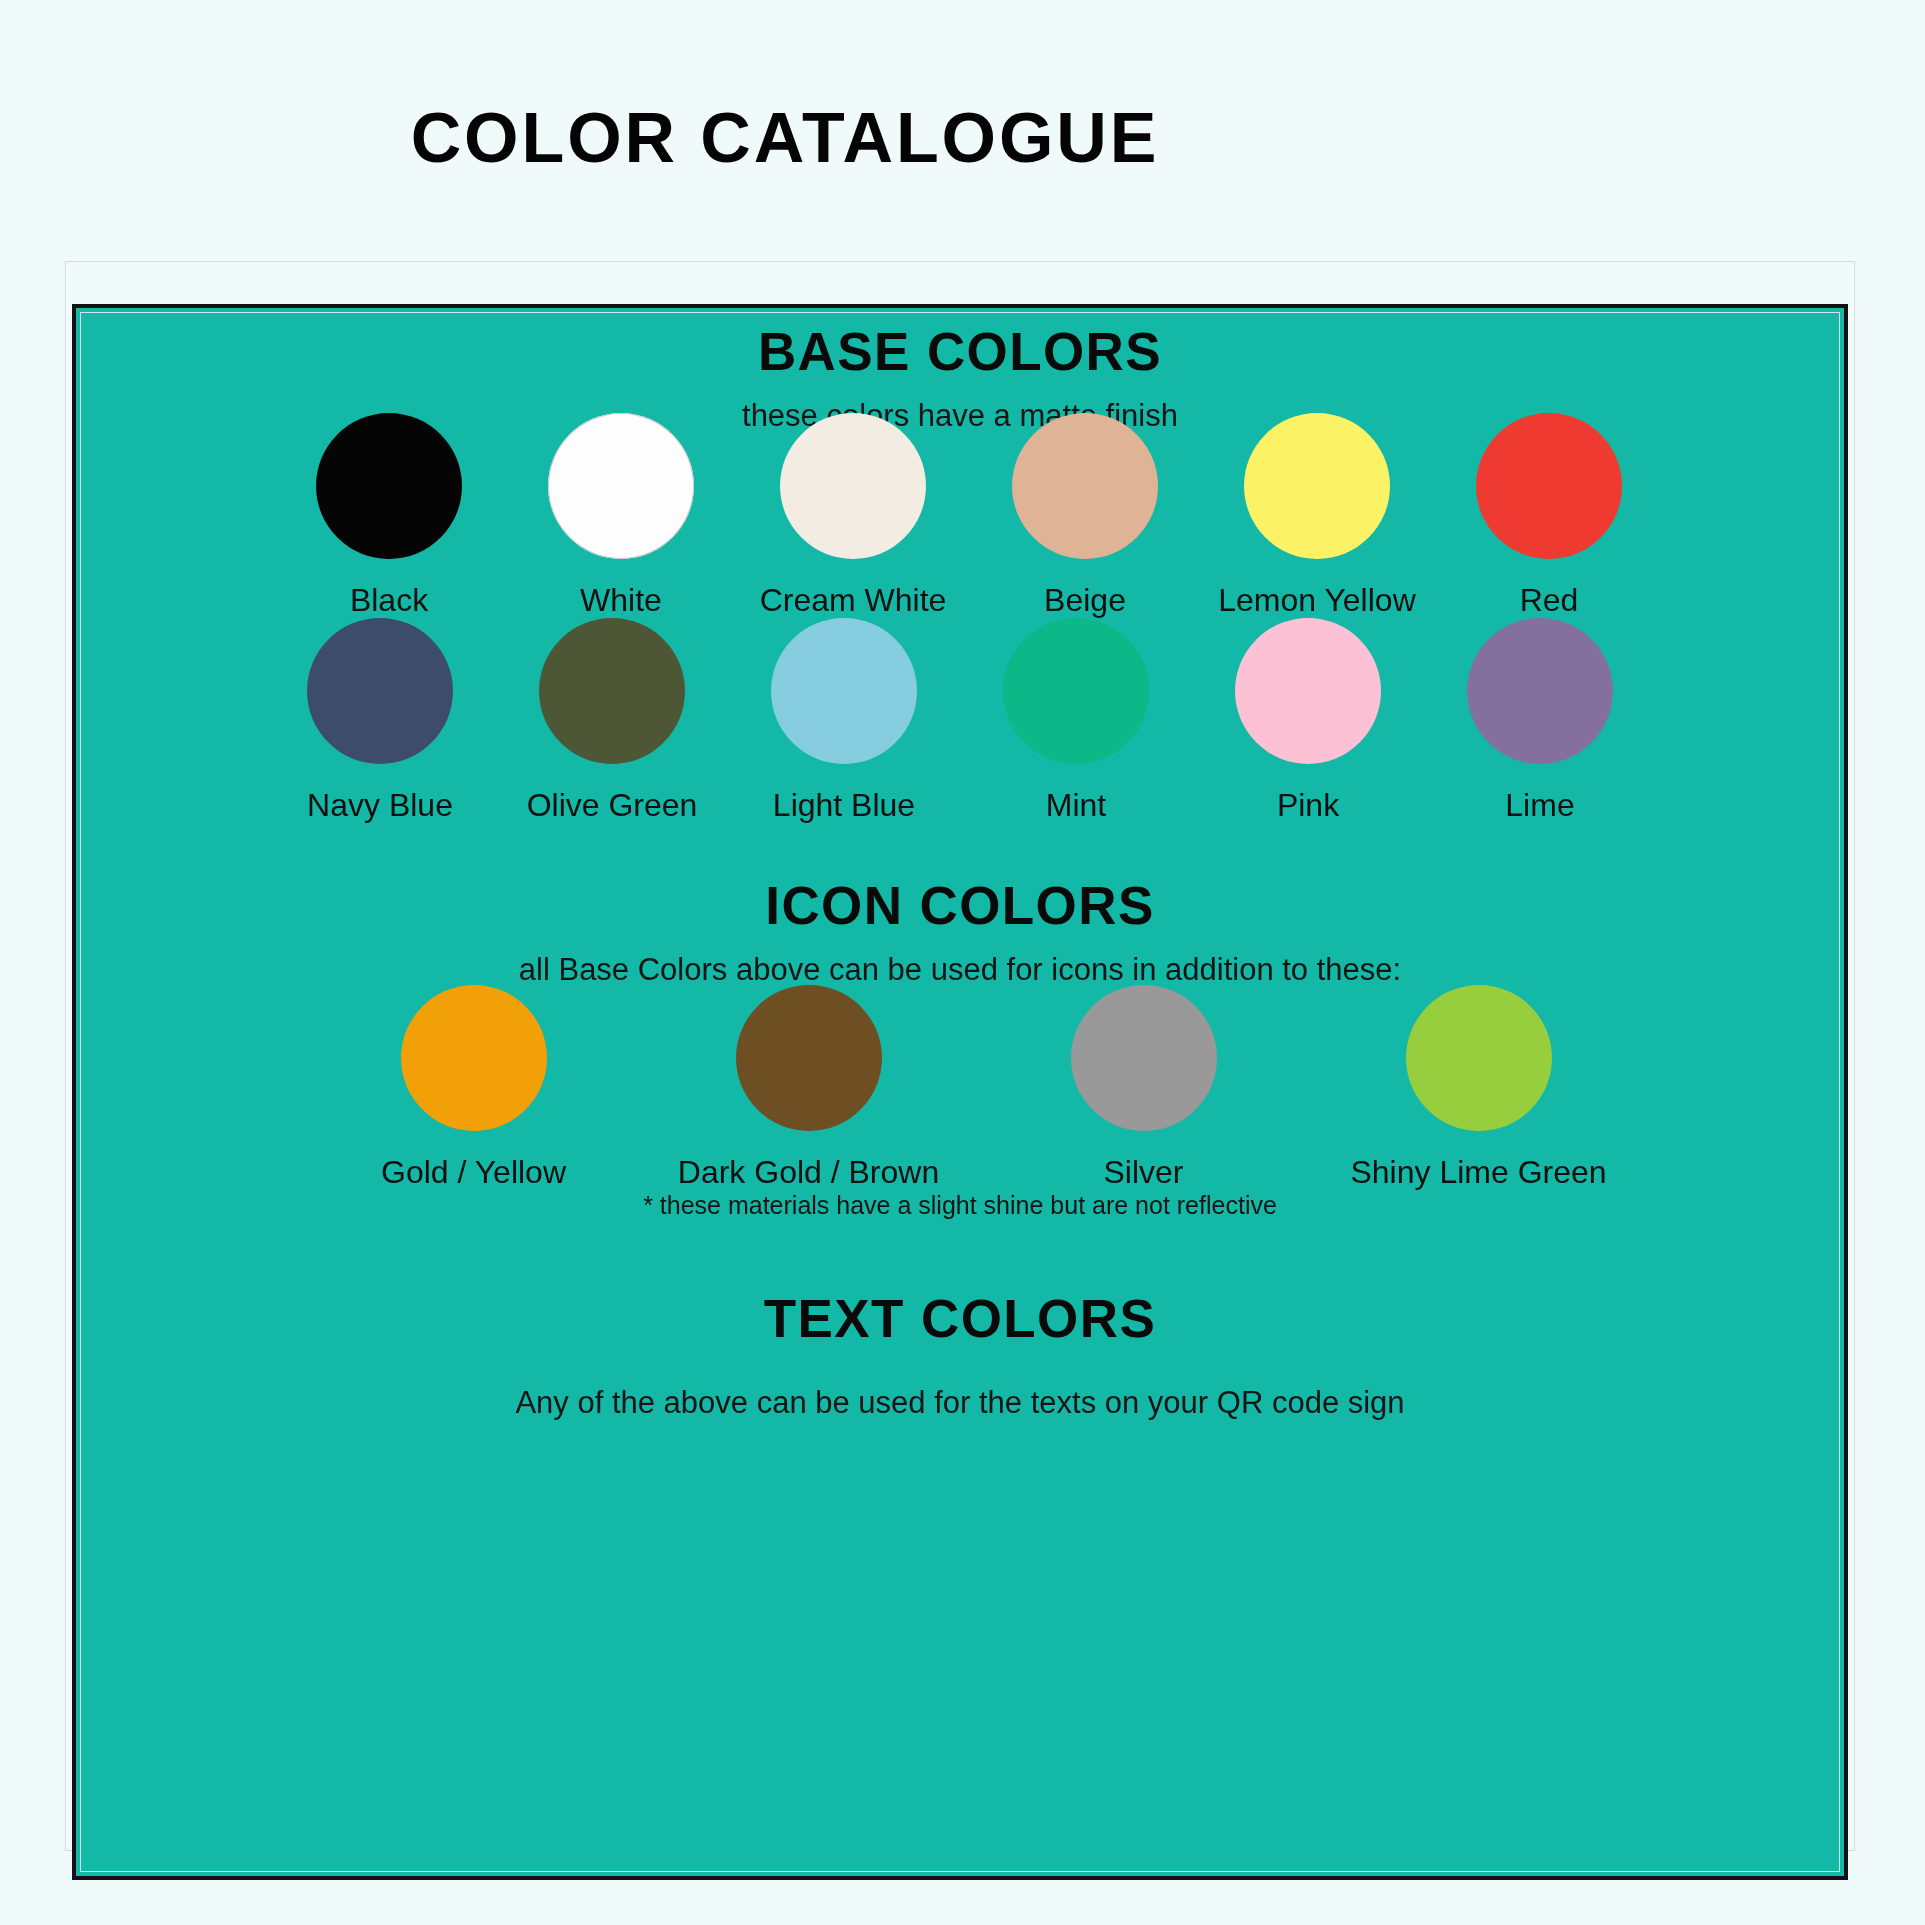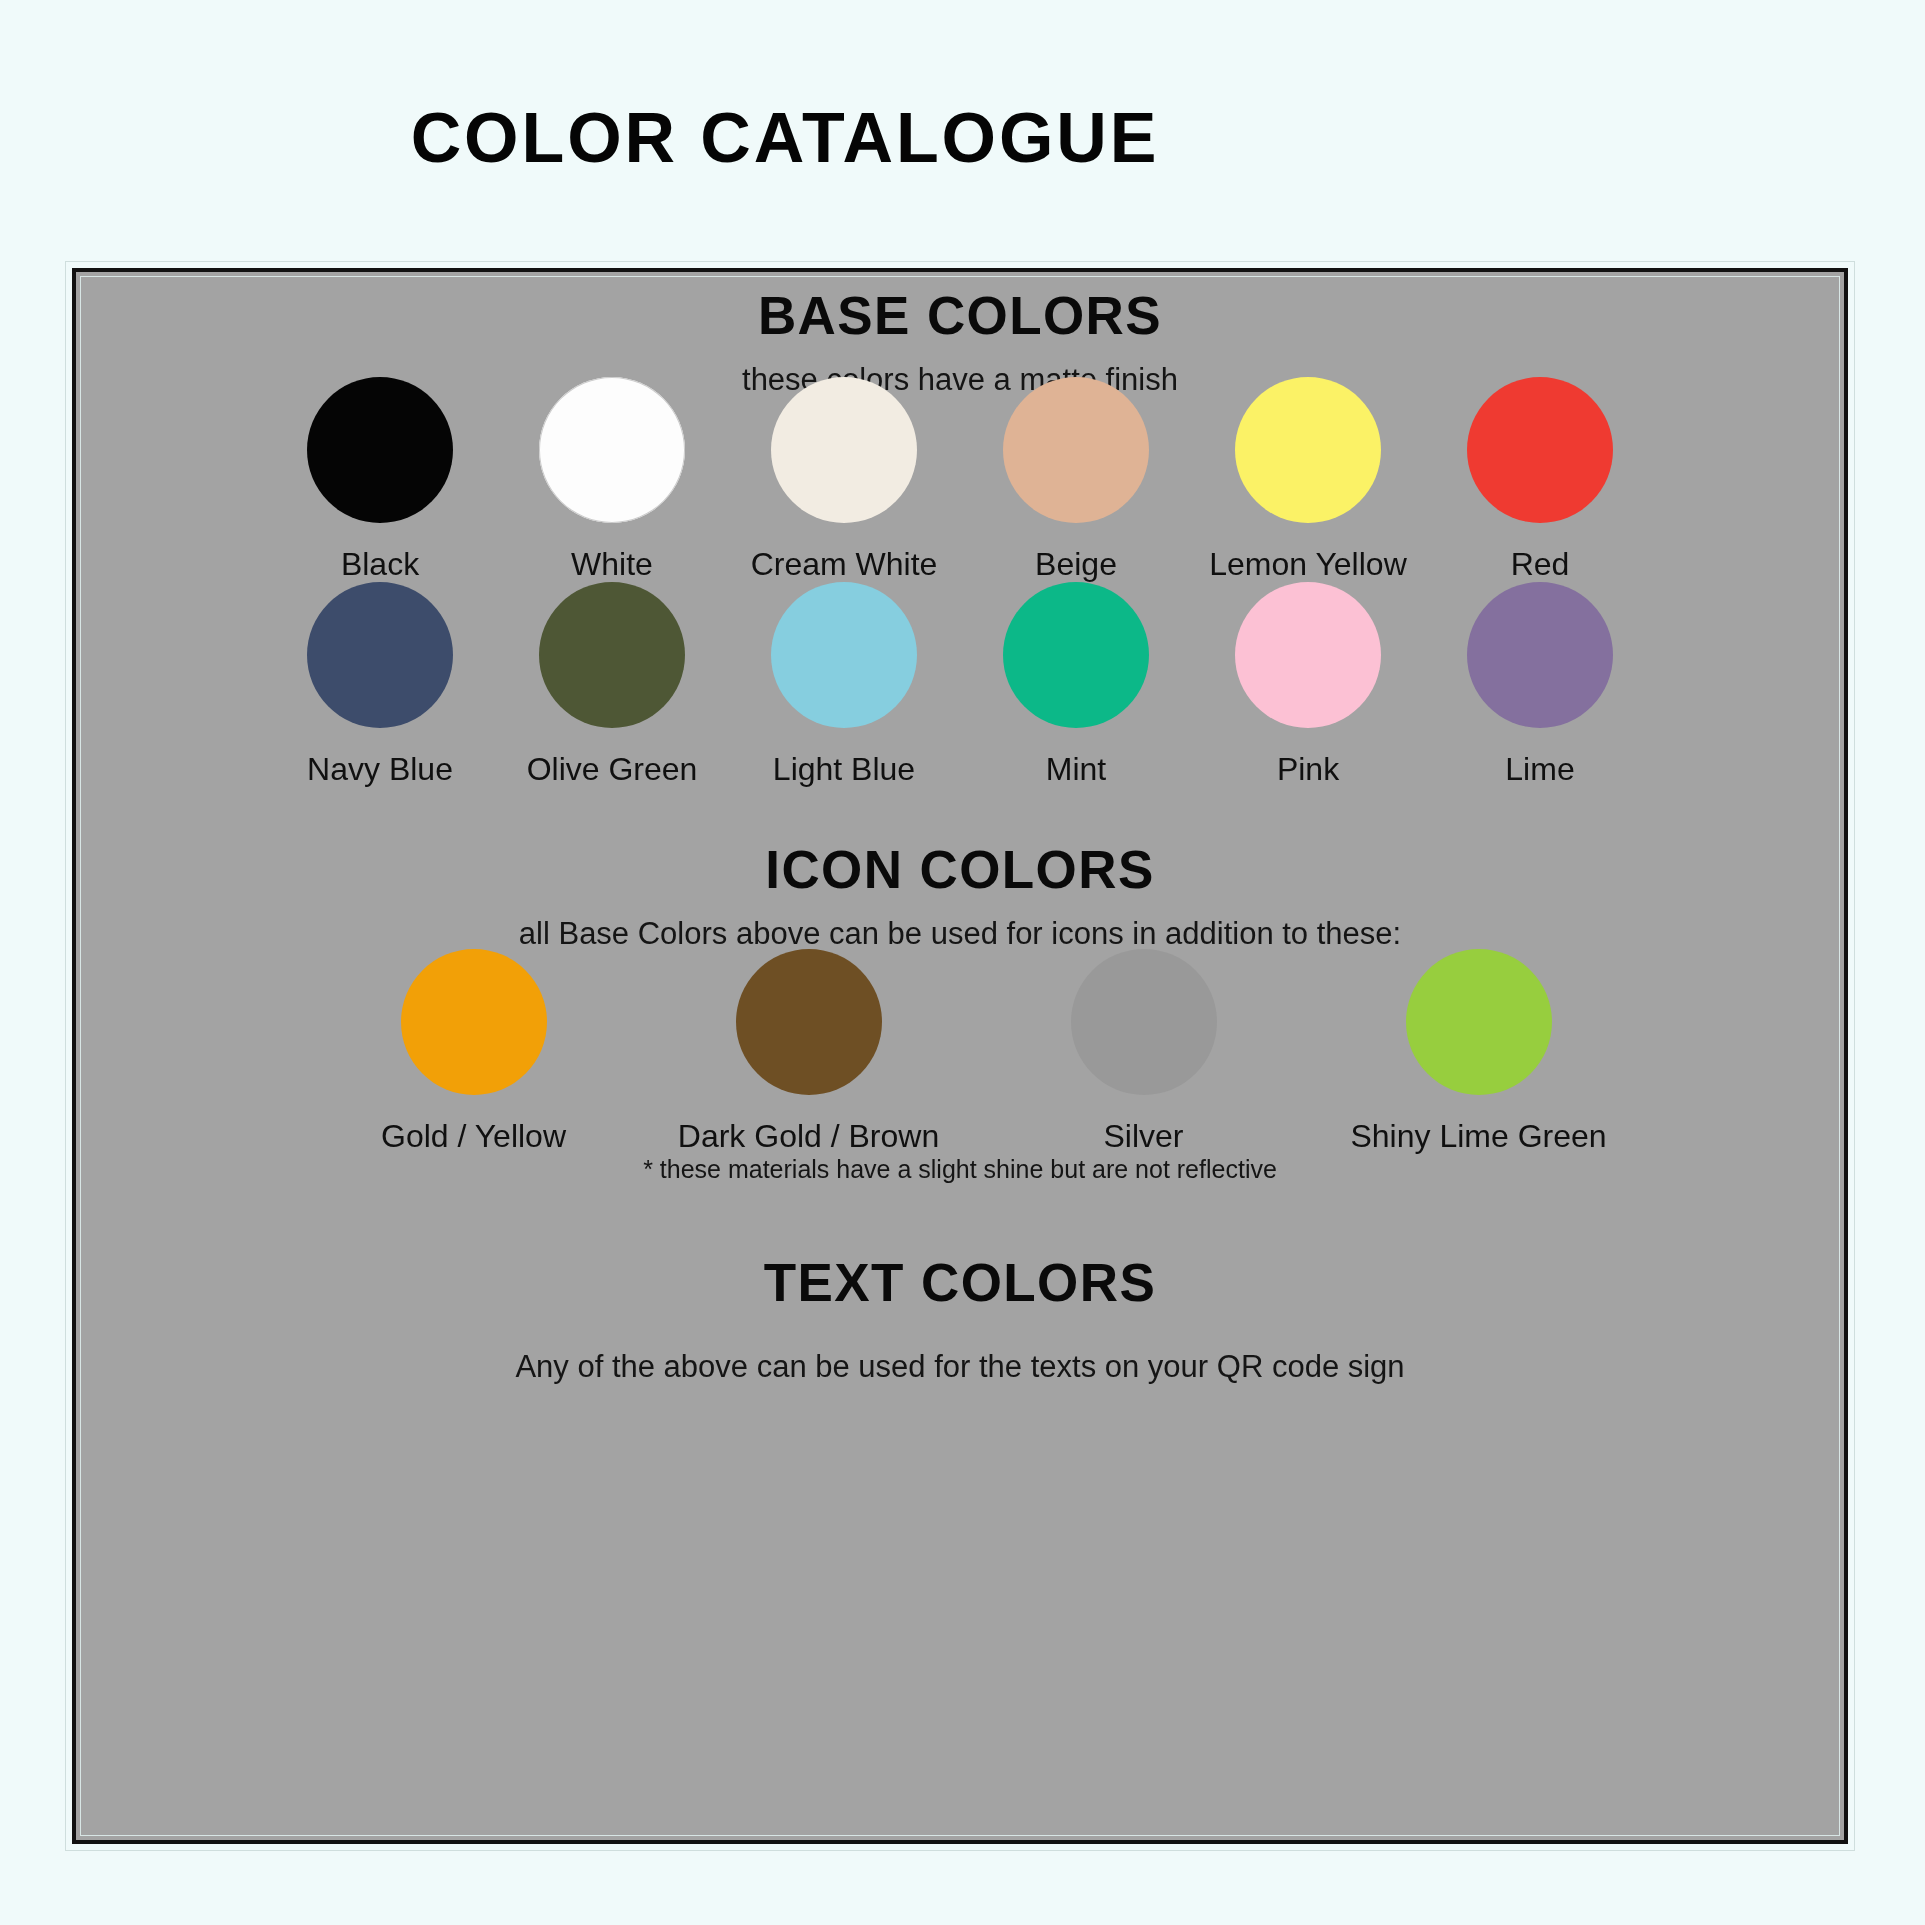--- a/index.html
+++ b/index.html
@@ -45,22 +45,23 @@
     height: 1590px;
     box-sizing: border-box;
     border: 1px solid #cfdedd;
     padding: 5.7px;
   }
   .frame-inner {
     width: 100%;
     height: 100%;
     box-sizing: border-box;
     border: 4.8px solid #111111;
-    background: #a3a3a3;
+    background: #14b8a6;
     position: relative;
+    margin-top: 36px;
   }
   .frame-inner::after {
     content: "";
     position: absolute;
     left: 4.8px; top: 4.8px; right: 4.8px; bottom: 4.8px;
     border: 1px solid #d8e6e5;
     pointer-events: none;
   }
 
   
@@ -130,21 +131,21 @@
   <div class="main-title">COLOR CATALOGUE</div>
 
   <div class="frame-outer">
     <div class="frame-inner">
 
       <div class="section" style="top:17px;">
         <div class="section-title">BASE COLORS</div>
         <div class="section-sub">these colors have a matte finish</div>
       </div>
 
-      <div class="swatch-row base-row" style="position:absolute; top:105px; left:0; width:100%;">
+      <div class="swatch-row base-row" style="position:absolute; top:105px; left:0; width:100%;padding-left:9px;">
           <div class="swatch-cell">
             <span class="swatch-dot" style="background: rgb(5, 5, 5);"></span>
             <div class="swatch-label">Black</div>
           </div>
           <div class="swatch-cell">
             <span class="swatch-dot" style="background: rgb(253, 253, 253); box-shadow: rgb(204, 204, 204) 0px 0px 0px 1px inset;"></span>
             <div class="swatch-label">White</div>
           </div>
           <div class="swatch-cell">
             <span class="swatch-dot" style="background: rgb(242, 236, 226);"></span>

